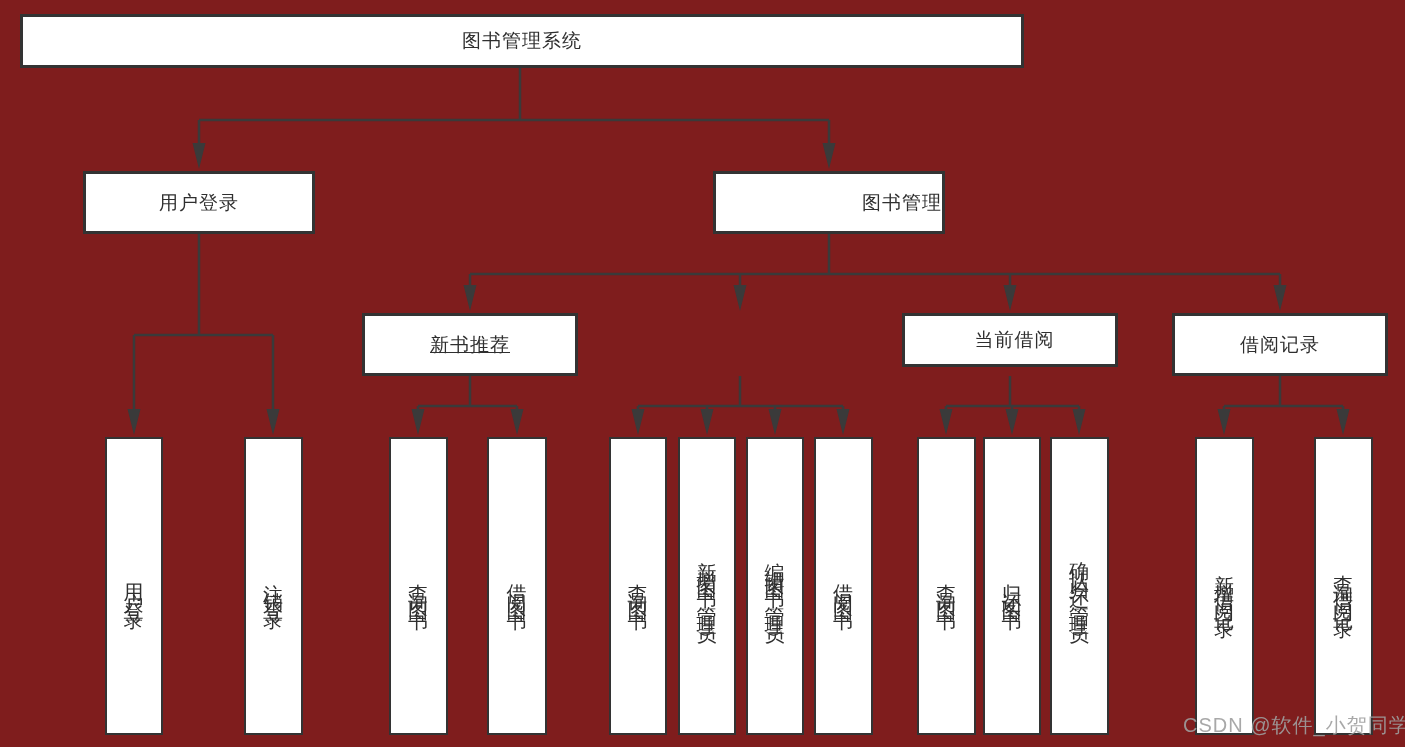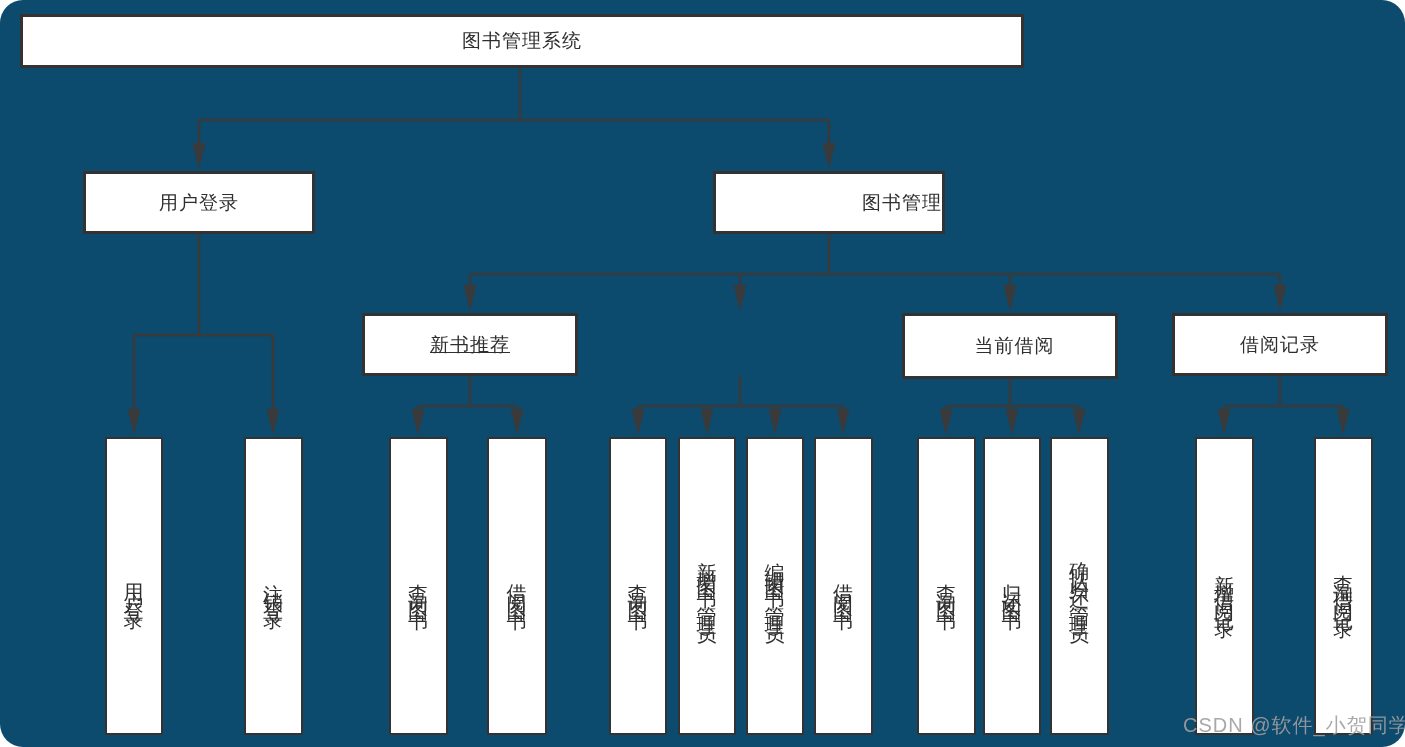--- a/index.html
+++ b/index.html
@@ -5,23 +5,22 @@
   html, body {
     margin: 0;
     padding: 0;
     background: #ffffff;
     font-family: "Liberation Sans", "DejaVu Sans", sans-serif;
   }
   .stage {
     position: relative;
     width: 1405px;
     height: 747px;
-    background: #0c4a6e;
+    background: #7f1d1d;
     overflow: hidden;
-    border-radius: 23px;
   }
   #connector-layer {
     position: absolute;
     left: 0;
     top: 0;
     width: 1405px;
     height: 747px;
     display: block;
   }
   #node-layer {
@@ -107,21 +106,21 @@
       </div>
       <div class="node horizontal" style="left: 83px; top: 171px; width: 232px; height: 63px; border-color: rgb(51, 51, 51);">
         <span class="node-label">用户登录</span>
       </div>
       <div class="node horizontal" style="left: 713px; top: 171px; width: 232px; height: 63px; border-color: rgb(51, 51, 51); justify-content: flex-end;">
         <span class="node-label">图书管理</span>
       </div>
       <div class="node horizontal" style="left: 362px; top: 313px; width: 216px; height: 63px; border-color: rgb(51, 51, 51); text-decoration: underline;">
         <span class="node-label">新书推荐</span>
       </div>
-      <div class="node horizontal" style="left: 902px; top: 313px; width: 216px; height: 66px; border-color: rgb(51, 51, 51); padding-left: 9px;">
+      <div class="node horizontal" style="left: 902px; top: 313px; width: 216px; height: 54px; border-color: rgb(51, 51, 51); padding-left: 9px;">
         <span class="node-label">当前借阅</span>
       </div>
       <div class="node horizontal" style="left: 1172px; top: 313px; width: 216px; height: 63px; border-color: rgb(51, 51, 51); align-items: center;">
         <span class="node-label">借阅记录</span>
       </div>
       <div class="node vertical" style="left: 105px; top: 437px; width: 58px; height: 298px; border-color: rgb(51, 51, 51);">
         <span class="node-label">用户登录</span>
       </div>
       <div class="node vertical" style="left: 244px; top: 437px; width: 59px; height: 298px; border-color: rgb(51, 51, 51);">
         <span class="node-label">注销登录</span>

